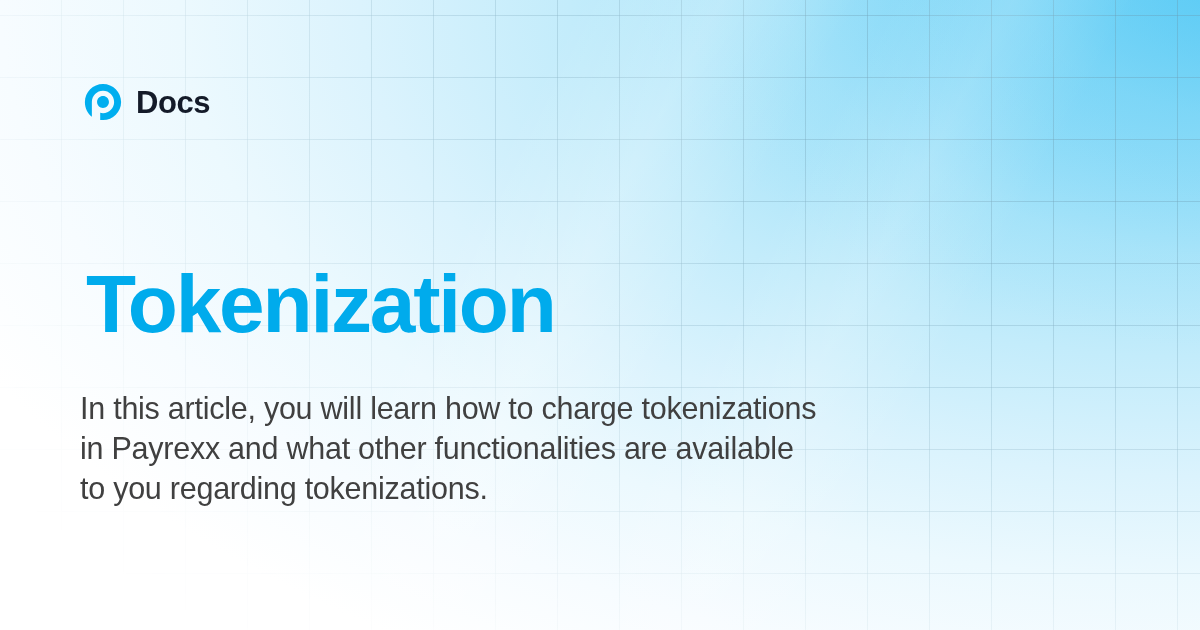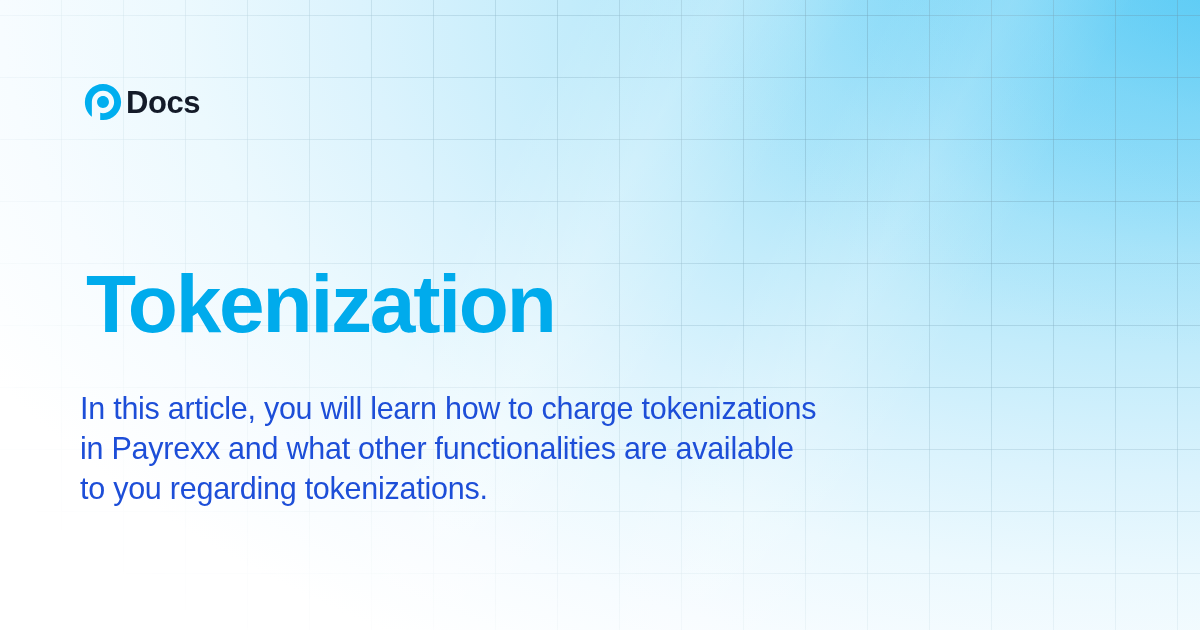--- a/index.html
+++ b/index.html
@@ -99,21 +99,21 @@
     position: absolute;
     inset: 0;
   }
 
   .brand {
     position: absolute;
     left: 84px;
     top: 83px;
     display: flex;
     align-items: center;
-    gap: 4px;
+    gap: 14px;
   }
 
   .brand-logo {
     width: 38px;
     height: 38px;
     display: block;
     flex: none;
   }
 
   .brand-name {
@@ -140,21 +140,21 @@
   .subtext {
     position: absolute;
     left: 80px;
     top: 388px;
     margin: 0;
     width: 740px;
     font-size: 30.5px;
     line-height: 40px;
     font-weight: 400;
     letter-spacing: -0.25px;
-    color: #1d4ed8;
+    color: #404040;
   }
 </style>
 </head>
 <body>
 
 <div class="canvas">
 
   <div class="bg-wash"></div>
   <div class="bg-glow"></div>
   <div class="bg-grid"></div>

